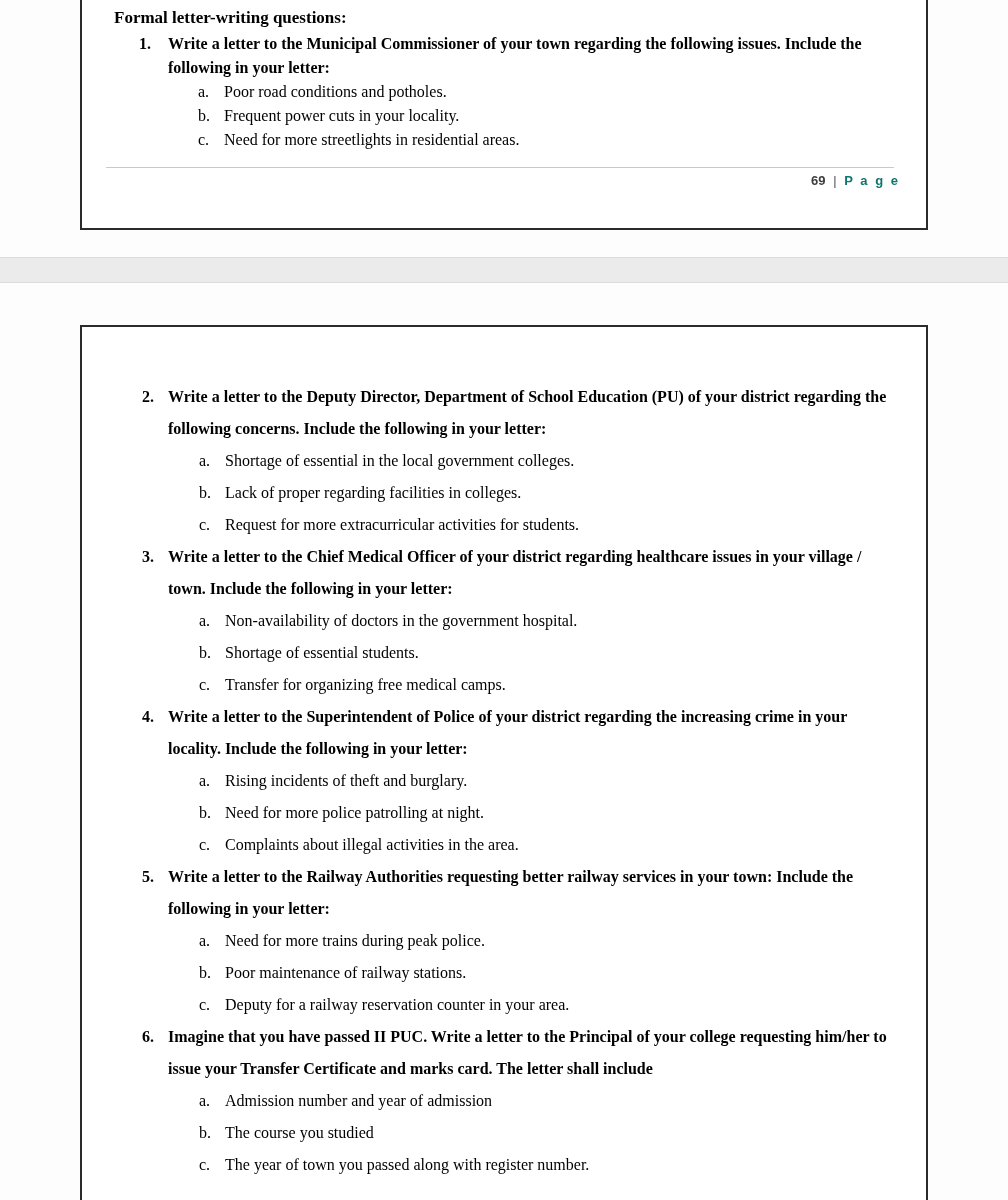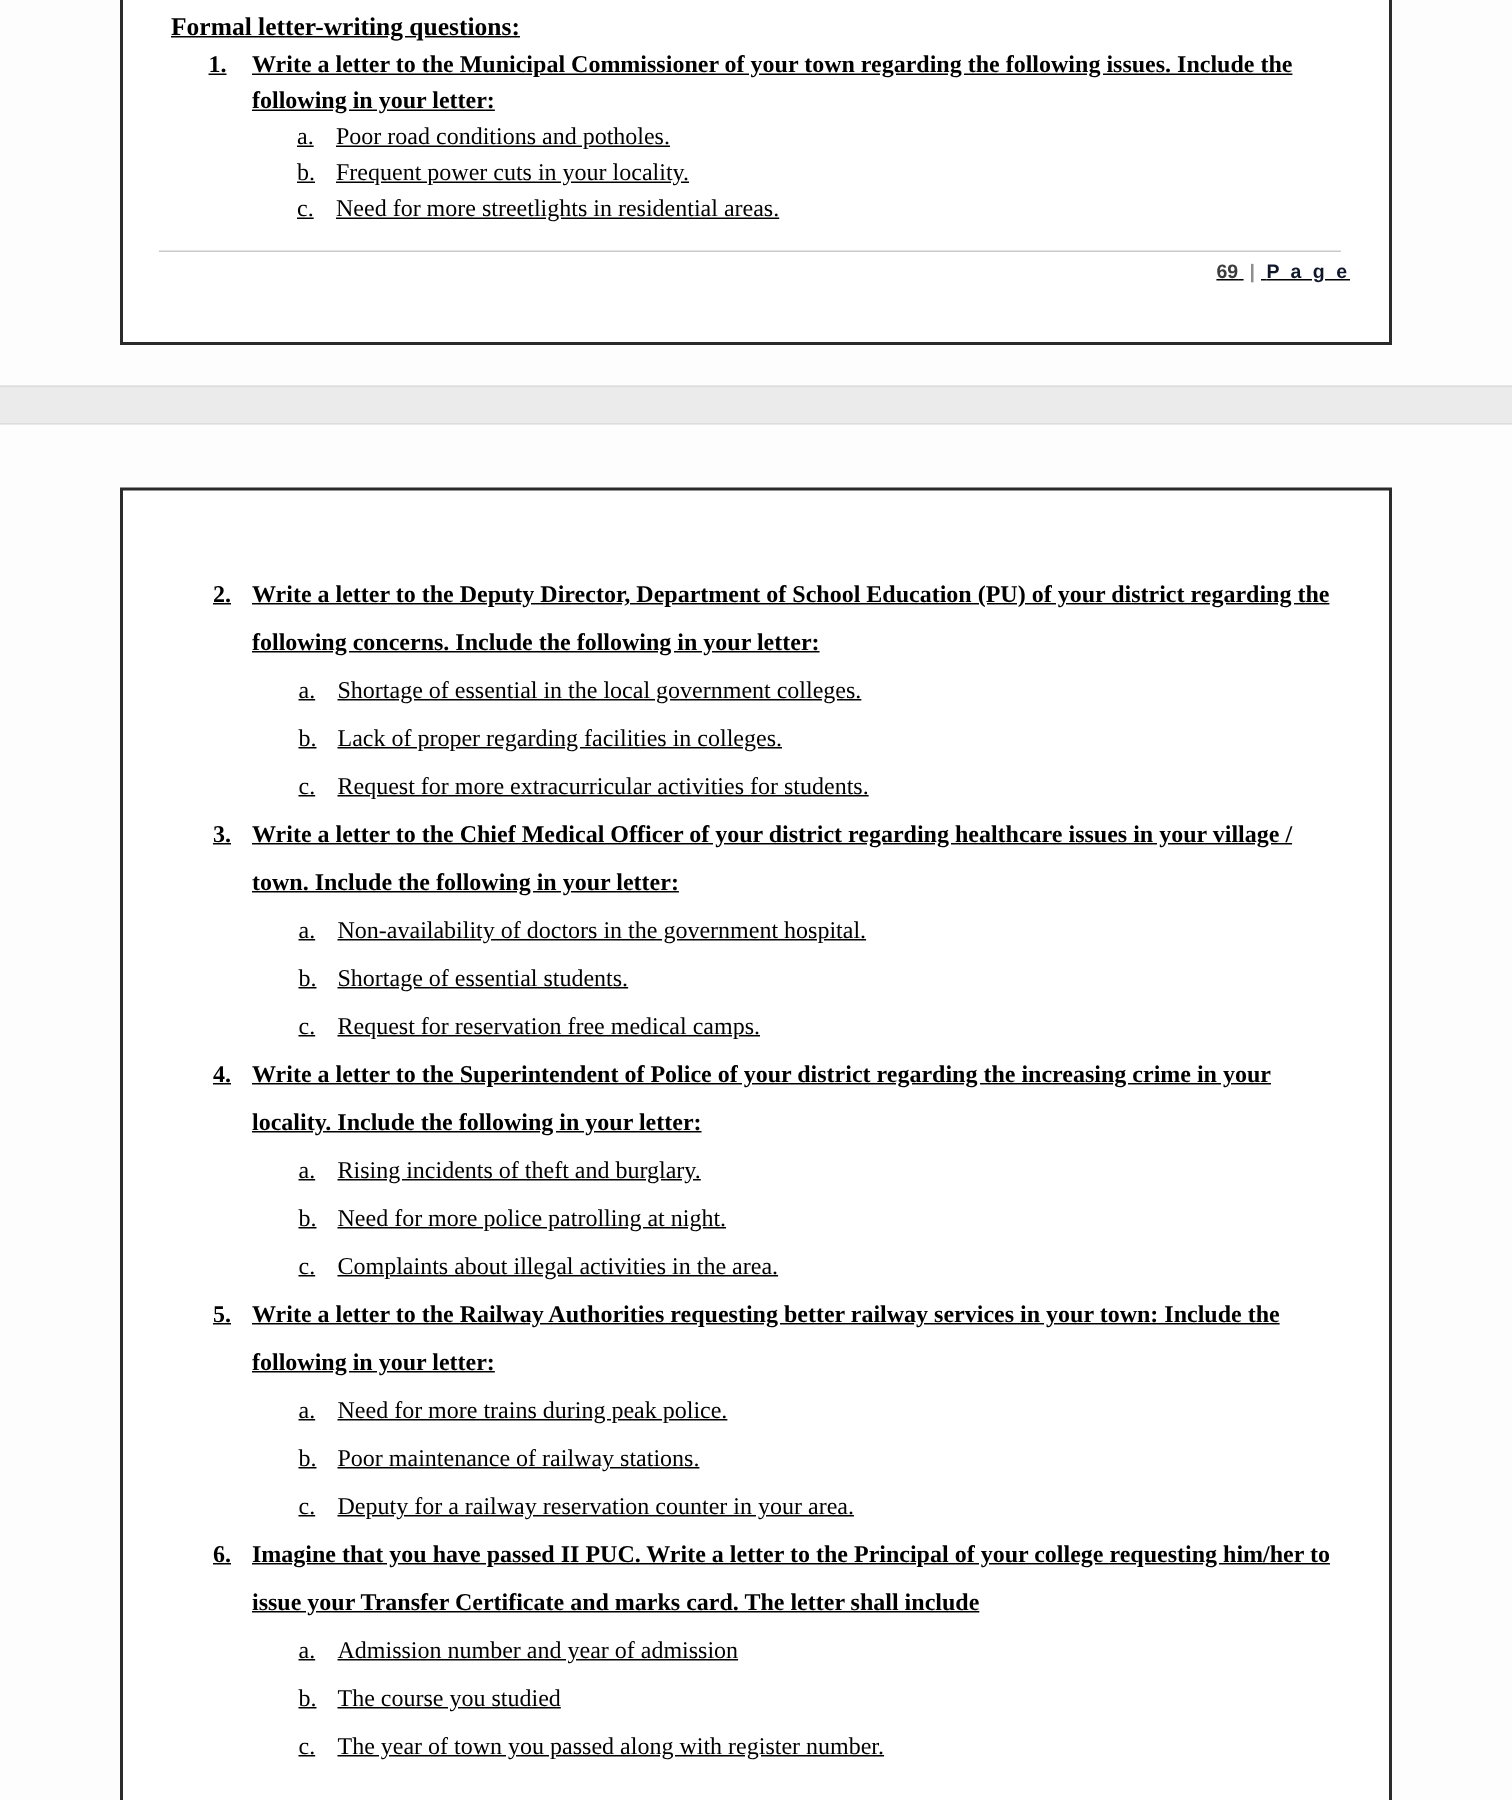--- a/index.html
+++ b/index.html
@@ -11,21 +11,20 @@
     overflow:hidden;
   }
   .viewport { position:relative; width:1008px; height:1200px; overflow:hidden; background:#fdfdfd; }
 
   .page {
     position:absolute;
     left:80px;
     width:848px;
     background:#ffffff;
     border:2px solid #2b2b2b;
-    text-decoration:underline;
   }
   .page-1 { top:0; height:230px; border-top:none; }
   .page-2 { top:325px; height:900px; }
 
   .page-content { padding:6px 26px 0 32px; }
   .page-2 .page-content { padding-top:54px; }
 
   .doc-heading {
     font-size:17px;
     font-weight:bold;
@@ -54,21 +53,21 @@
   }
   .page-footer {
     text-align:right;
     margin-top:5px;
     font-family:"Liberation Sans","DejaVu Sans",sans-serif;
     font-size:13px;
     font-weight:bold;
   }
   .pf-num { color:#3d3d3d;margin-top:24px; }
   .pf-sep { color:#8e8e8e; margin:0 4px; }
-  .pf-label { color:#0f172a; letter-spacing:2px; }
+  .pf-label { color:#0f766e; letter-spacing:2px; }
 
   .page-gap {
     position:absolute;
     top:232px; left:0;
     width:1008px; height:93px;
     background:#fdfdfd;
   }
   .gap-band {
     margin-top:25px;
     height:26px;
@@ -148,21 +147,21 @@
         <div class="sub-row">
           <span class="sub-label">a.</span>
           <span class="sub-text">Non-availability of doctors in the government hospital.</span>
         </div>
         <div class="sub-row">
           <span class="sub-label">b.</span>
           <span class="sub-text">Shortage of essential students.</span>
         </div>
         <div class="sub-row">
           <span class="sub-label">c.</span>
-          <span class="sub-text">Request for reservation free medical camps.</span>
+          <span class="sub-text">Transfer for organizing free medical camps.</span>
         </div>
       </div>
 
       <div class="question">
         <div class="q-main">
           <span class="q-num">4.</span>
           <span class="q-text">Write a letter to the Superintendent of Police of your district regarding the increasing crime in your locality. Include the following in your letter:</span>
         </div>
         <div class="sub-row">
           <span class="sub-label">a.</span>

